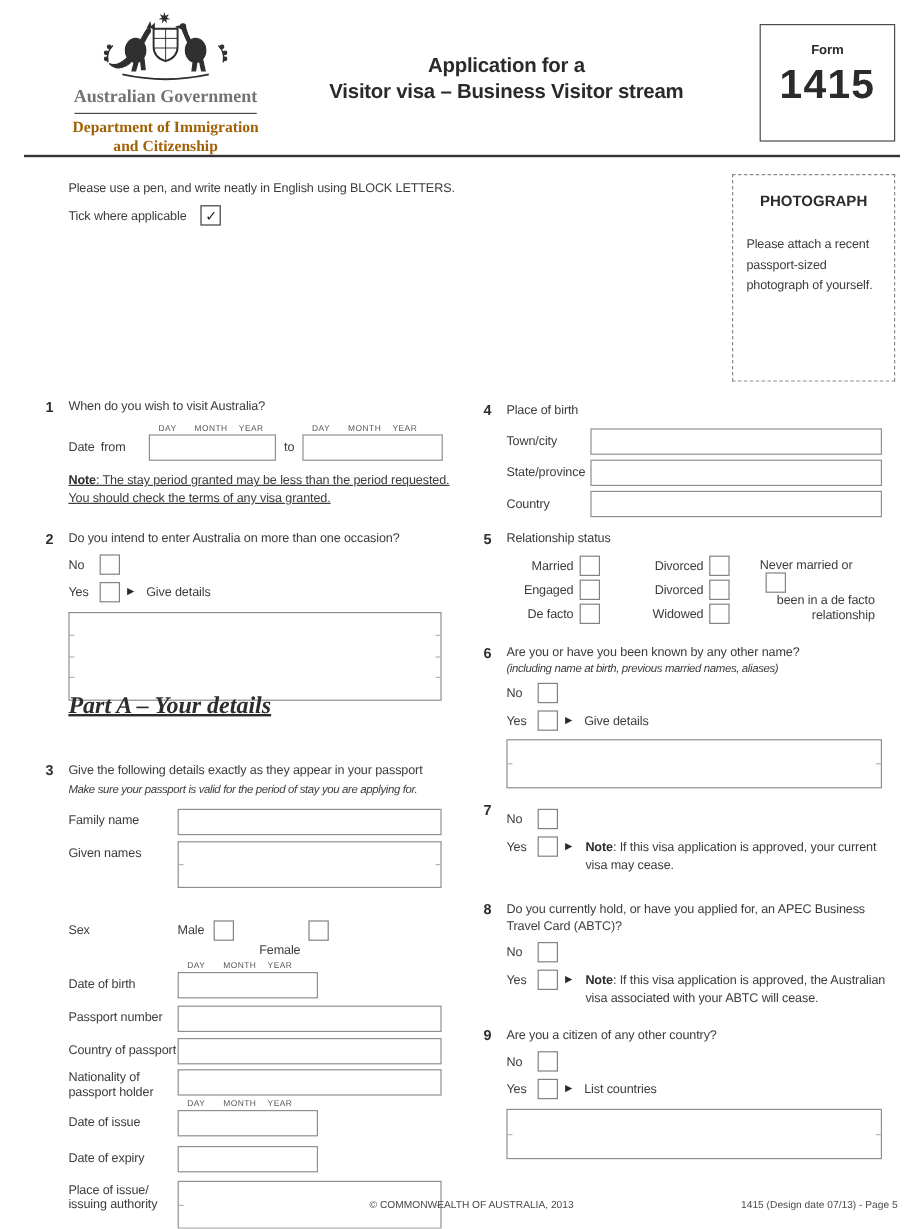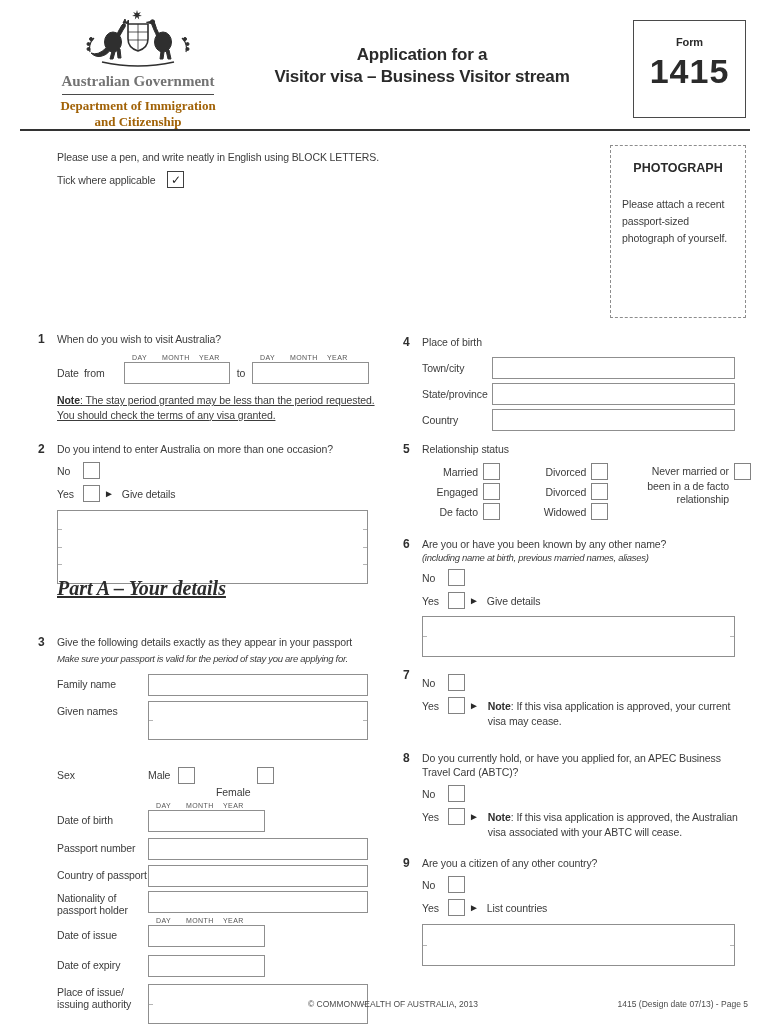--- a/index.html
+++ b/index.html
@@ -73,21 +73,21 @@
   .frow4{display:flex;margin-bottom:4px;}
   .flabel4{flex:0 0 70px;padding-top:5px;}
 
   .parta{font-family:"Liberation Serif","DejaVu Serif",serif;font-style:italic;font-weight:bold;
          font-size:20px;color:#2c2c2c;letter-spacing:0;}
 
   .q5cols{display:flex;margin-top:7px;}
   .q5row{display:flex;justify-content:flex-end;align-items:center;margin-bottom:3px;}
   .q5row .q5lab{text-align:right;margin-right:5px;}
   .q5col1{width:86px;} .q5col2{width:103px;margin-left:15px;} .q5col3{width:130px;margin-left:25px;}
-  .q5nevr{display:flex;justify-content:flex-end;align-items:flex-start;}
+  .q5nevr{display:flex;justify-content:flex-end;align-items:flex-start;flex-direction:column;}
   .q5nevr .q5lab{margin-top:2px;}
   .q5line{text-align:right;padding-right:22px;line-height:1.25;}
 
   .footer{font-size:8.5px;color:#4c4c4c;letter-spacing:0;}
 </style>
 </head>
 <body>
 
 <div class="page">
 

